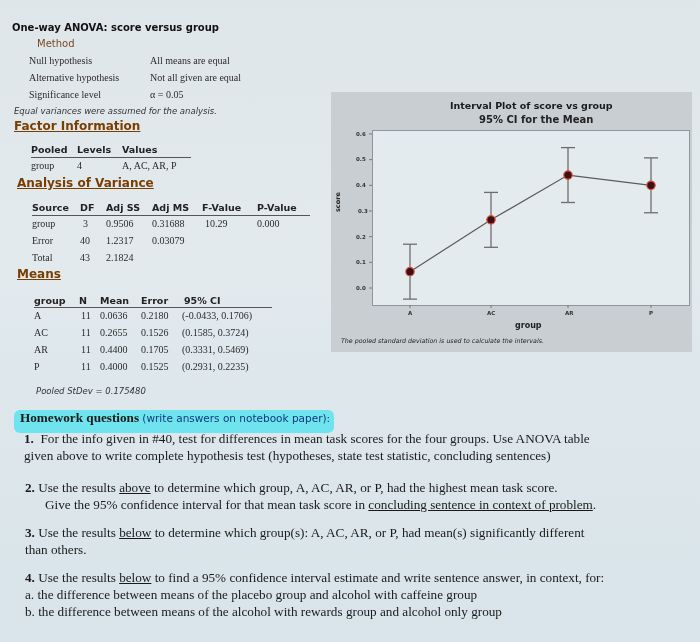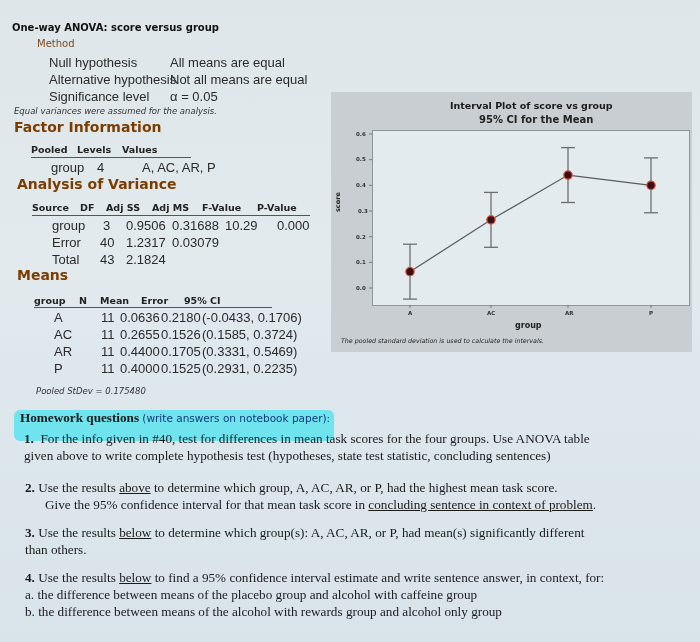--- a/index.html
+++ b/index.html
@@ -1,51 +1,51 @@
 <!DOCTYPE html>
 <html><head>
 <meta charset="utf-8">
 <style>
   html,body{margin:0;padding:0;}
   body{width:700px;height:642px;position:relative;overflow:hidden;
     background:linear-gradient(180deg,#dfe6ea 0%,#e3eaee 40%,#dde7ec 60%,#d9e4ea 100%);
     font-family:"DejaVu Sans",sans-serif;color:#1e1e1e;}
   .abs{position:absolute;white-space:nowrap;}
-  .stat{font-family:Liberation Sans, sans-serif;font-size:13px;color:#2a2a2a;margin-left:20px;}
+  .stat{font-family:Liberation Serif, serif;font-size:10px;color:#2a2a2a;}
   .h-bold{font-weight:bold;font-size:10px;color:#111;}
-  .h-section{font-weight:bold;font-size:14px;color:#7a3d00;}
+  .h-section{font-weight:bold;font-size:12px;color:#7a3d00;text-decoration:underline;}
   .h-method{font-size:10px;color:#7a4a20;}
   .italic{font-style:italic;font-size:8.5px;color:#333;}
   .th{font-weight:bold;font-size:9.5px;color:#222;}
   .rule{position:absolute;height:1px;background:#555;}
   
   #chart-frame{position:absolute;left:331px;top:92px;width:361px;height:260px;background:#c9ced2;}
   #plot-area{position:absolute;left:372px;top:130px;width:318px;height:176px;background:#e4ebee;border:1px solid #8d969b;box-sizing:border-box;}
   .chart-title{font-weight:bold;font-size:9.5px;color:#1a1a1a;}
   .chart-sub{font-weight:bold;font-size:10px;color:#222;}
   .tick{font-size:5.5px;color:#333;font-weight:bold;}
   .axis-label{font-size:8px;font-weight:bold;color:#222;}
   .note{font-style:italic;font-size:6.3px;color:#222;}
   
   .hw{font-family:"Liberation Serif",serif;font-size:13.2px;color:#1a1a1a;}
   .hw-b{font-weight:bold;}
-  .hl{background:#6fe3ee;border-radius:6px;padding:0 4px 16px 6px;}
+  .hl{background:#6fe3ee;border-radius:6px;padding:0 4px 8px 6px;}
   .hand{font-family:"DejaVu Sans",sans-serif;font-size:10.5px;color:#123a7a;font-weight:normal;}
   .u{text-decoration:underline;}
 </style>
 </head>
 <body>
 
 <div class="abs h-bold" style="left:12px;top:22px;">One-way ANOVA: score versus group</div>
 <div class="abs h-method" style="left:12px;top:38px;margin-left:25px;">Method</div>
 
 <div class="abs stat" style="left:29px;top:55px;">Null hypothesis</div>
 <div class="abs stat" style="left:150px;top:55px;">All means are equal</div>
 <div class="abs stat" style="left:29px;top:72px;">Alternative hypothesis</div>
-<div class="abs stat" style="left:150px;top:72px;">Not all means are equal</div>
+<div class="abs stat" style="left:150px;top:72px;">Not all given are equal</div>
 <div class="abs stat" style="left:29px;top:89px;">Significance level</div>
 <div class="abs stat" style="left:150px;top:89px;">α = 0.05</div>
 <div class="abs italic" style="left:14px;top:106px;">Equal variances were assumed for the analysis.</div>
 <div class="abs h-section" style="left:14px;top:119px;">Factor Information</div>
 
 <div>
   <div class="abs th" style="left:31px;top:144px;">Pooled</div>
   <div class="abs th" style="left:77px;top:144px;">Levels</div>
   <div class="abs th" style="left:122px;top:144px;">Values</div>
   <div class="rule" style="left:31px;top:157px;width:160px;"></div>

